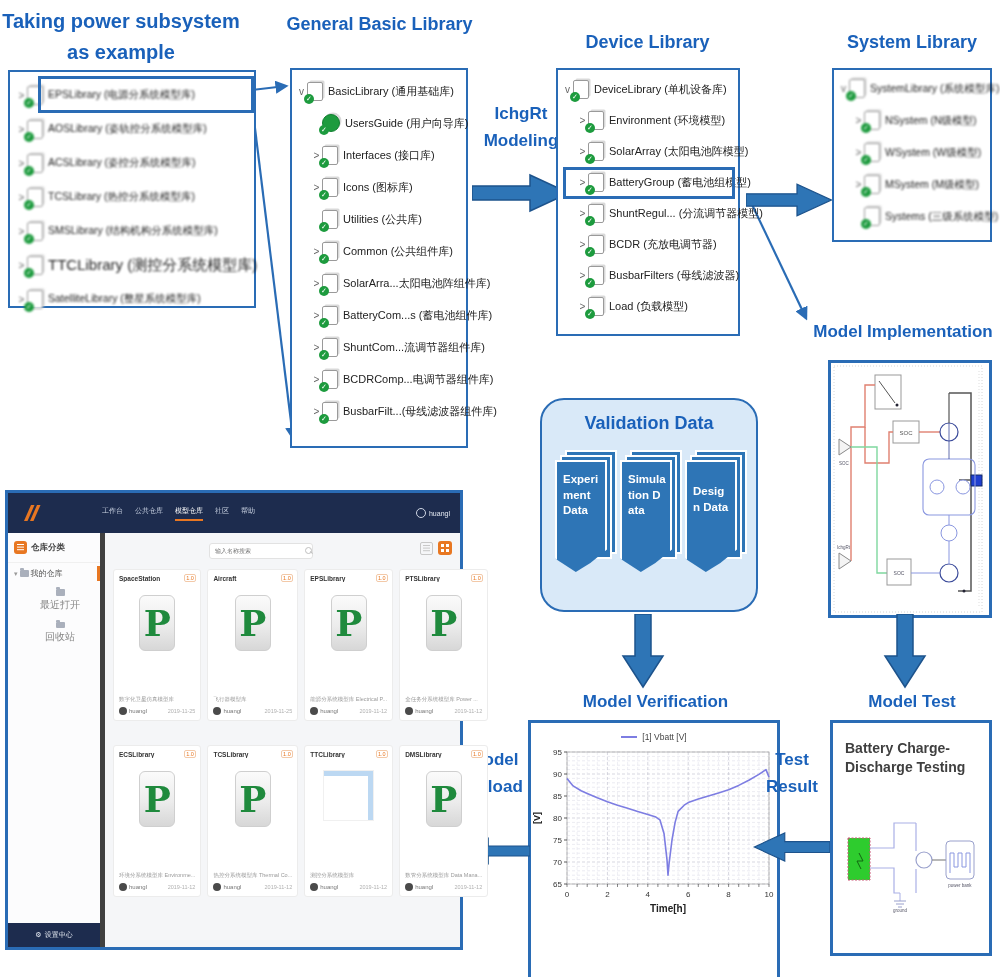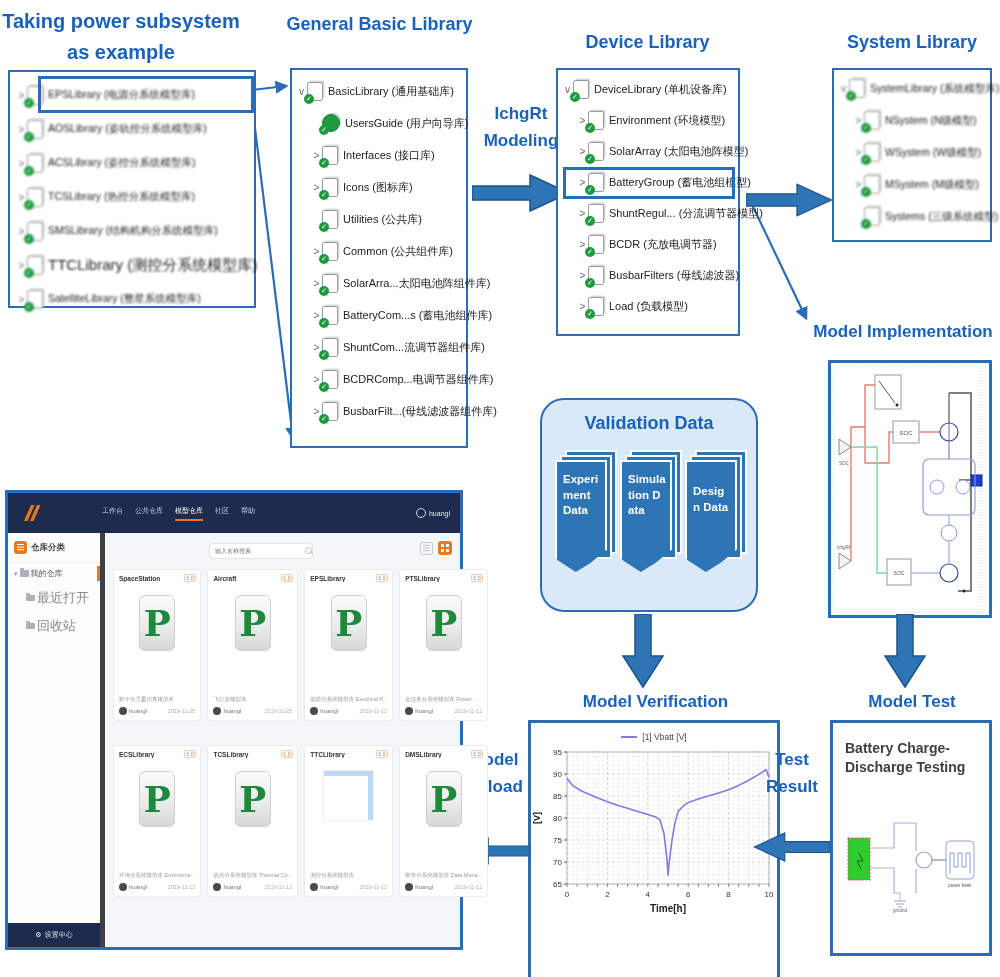--- a/index.html
+++ b/index.html
@@ -55,21 +55,21 @@
   .app-user{margin-left:auto;display:flex;align-items:center;gap:3px;}
   .ucirc{width:8px;height:8px;border-radius:50%;border:1px solid #cfd6e4;position:relative;}
   .app-user b{font-size:7px;color:#e5eaf2;font-weight:normal;}
   .app-body{flex:1;display:flex;position:relative;min-height:0;}
   .app-side{width:92px;flex:none;background:#fcfcfd;border-right:5px solid #404040;position:relative;}
   .side-head{display:flex;align-items:center;gap:4px;padding:8px 6px;border-bottom:1px solid #f0f0f0;}
   .oicon{width:13px;height:13px;background:#e87722;border-radius:3px;position:relative;flex:none;}
   .oicon::before{content:"";position:absolute;left:3px;top:3px;width:7px;height:1.4px;background:#fff;box-shadow:0 2.6px 0 #fff,0 5.2px 0 #fff;}
   .side-head b{font-size:8.5px;color:#444;}
   .side-item{display:flex;align-items:center;gap:2px;padding:5px 6px;font-size:8px;color:#555;position:relative;cursor:pointer;}
-  .side-item.child{padding-left:18px;font-size:13px;color:#888;}
+  .side-item.child{padding-left:18px;font-size:10px;color:#888;flex-direction:column;}
   .side-item .bar{position:absolute;right:0;top:3px;bottom:3px;width:3px;background:#e87722;}
   .folder{width:9px;height:6.5px;background:#aab0bc;border-radius:1px;position:relative;flex:none;}
   .folder::before{content:"";position:absolute;top:-2px;left:0;width:4px;height:2px;background:#aab0bc;border-radius:1px 1px 0 0;}
   .side-foot{position:absolute;left:0;right:0;bottom:0;height:24px;background:#1d2c4e;color:#e5eaf2;font-size:7px;display:flex;align-items:center;justify-content:center;gap:3px;}
   .app-main{flex:1;background:#f5f6f8;position:relative;min-width:0;}
   .searchbar{position:absolute;left:104px;top:10px;width:104px;height:16px;background:#fff;border:1px solid #e2e2e2;border-radius:3px;box-sizing:border-box;font-size:6px;color:#999;padding:0 12px 0 5px;outline:none;}
   .mag{position:absolute;left:200px;top:14px;width:5px;height:5px;border:1px solid #c0c0c0;border-radius:50%;}
   .mag::after{content:"";position:absolute;left:4px;top:4px;width:3px;height:1px;background:#c0c0c0;transform:rotate(45deg);}
   .view-icons{position:absolute;right:8px;top:8px;display:flex;align-items:center;gap:5px;}
   .vi1{width:11px;height:11px;border:1px solid #c8c8c8;border-radius:2px;position:relative;cursor:pointer;}

